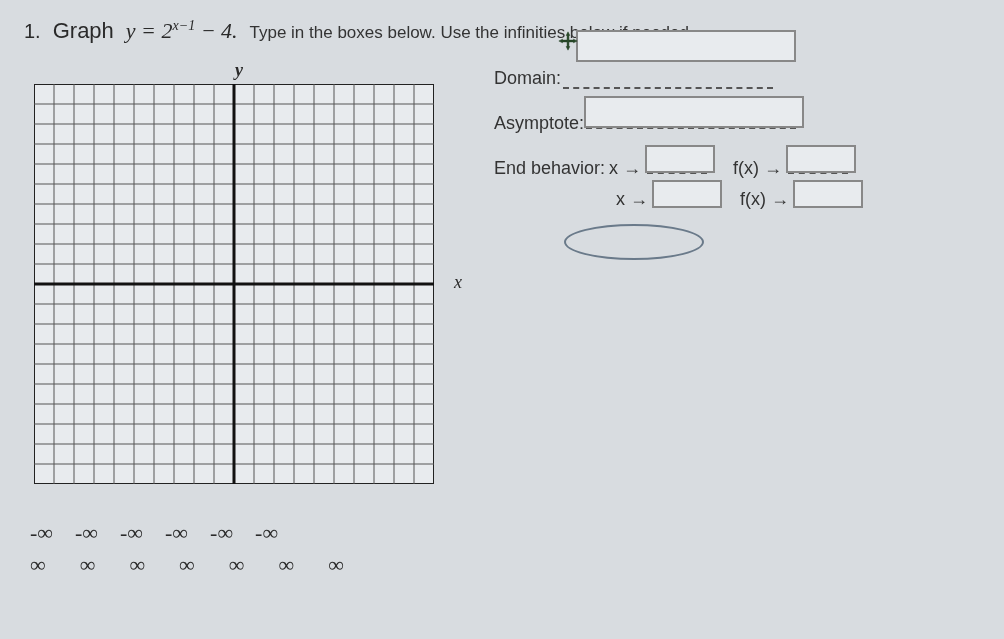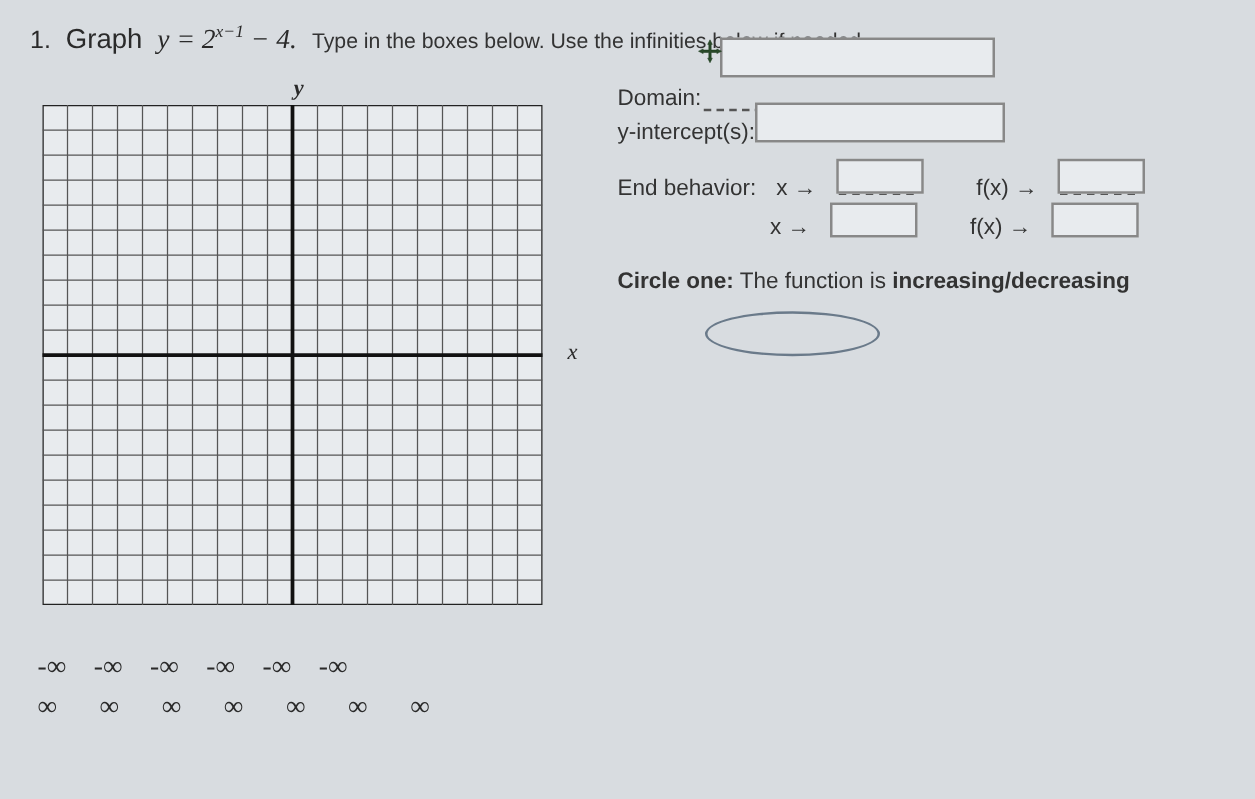--- a/index.html
+++ b/index.html
@@ -115,21 +115,21 @@
       border-bottom: 2px dashed #555;
       display: inline-block;
       margin-left: 2px;
     }
     .dotted-line.w210 { width: 210px; }
     .dotted-line.w60 { width: 60px; }
     .section-gap { margin-top: 24px; }
     .end-behavior-row {
       display: flex;
       align-items: flex-end;
-      gap: 16px;
+      gap: 4px;
       margin-bottom: 10px;
     }
     .arrow {
       font-size: 18px;
     }
     .circle-row {
       margin-top: 22px;
       font-size: 18px;
     }
     .oval {
@@ -256,28 +256,28 @@
 
   <div class="right-col">
     <div class="domain-range-stack">
       <span class="input-box w220 top-box"></span>
       <div class="field-row" style="margin-top:6px;">
         <span class="field-label">Domain:</span>
         <span class="dotted-line w210"></span>
       </div>
     </div>
 
-    <div class="field-row">
-      <span class="field-label">y-intercept(s):</span>
-      <span class="stacked-box">
-        <span class="input-box w200 ib-top" style="bottom:2px;"></span>
-        <span class="dotted-line" style="width:195px;"></span>
-      </span>
-    </div>
-
+
+    <div class="field-row section-gap">
+      <span class="field-label">Asymptote:</span>
+      <span class="stacked-box">
+        <span class="input-box w220 ib-top"></span>
+        <span class="dotted-line w210"></span>
+      </span>
+    </div>
 
     <div class="end-behavior-row section-gap">
       <span class="field-label">End behavior:</span>
       <span class="arrow">x →</span>
       <span class="stacked-box">
         <span class="input-box w70 ib-top"></span>
         <span class="dotted-line w60"></span>
       </span>
       <span style="width:18px;"></span>
       <span class="arrow">f(x) →</span>
@@ -293,18 +293,15 @@
         <span class="dotted-line w60"></span>
       </span>
       <span style="width:18px;"></span>
       <span class="arrow">f(x) →</span>
       <span class="stacked-box">
         <span class="input-box w70 ib-top" style="bottom:2px;"></span>
         <span class="dotted-line w60"></span>
       </span>
     </div>
 
-    <div class="circle-row">
-      <b>Circle one:</b><span> The function is </span><b>increasing/decreasing</b>
-    </div>
     <div class="oval"></div>
   </div>
 </div>
 
 </body></html>

